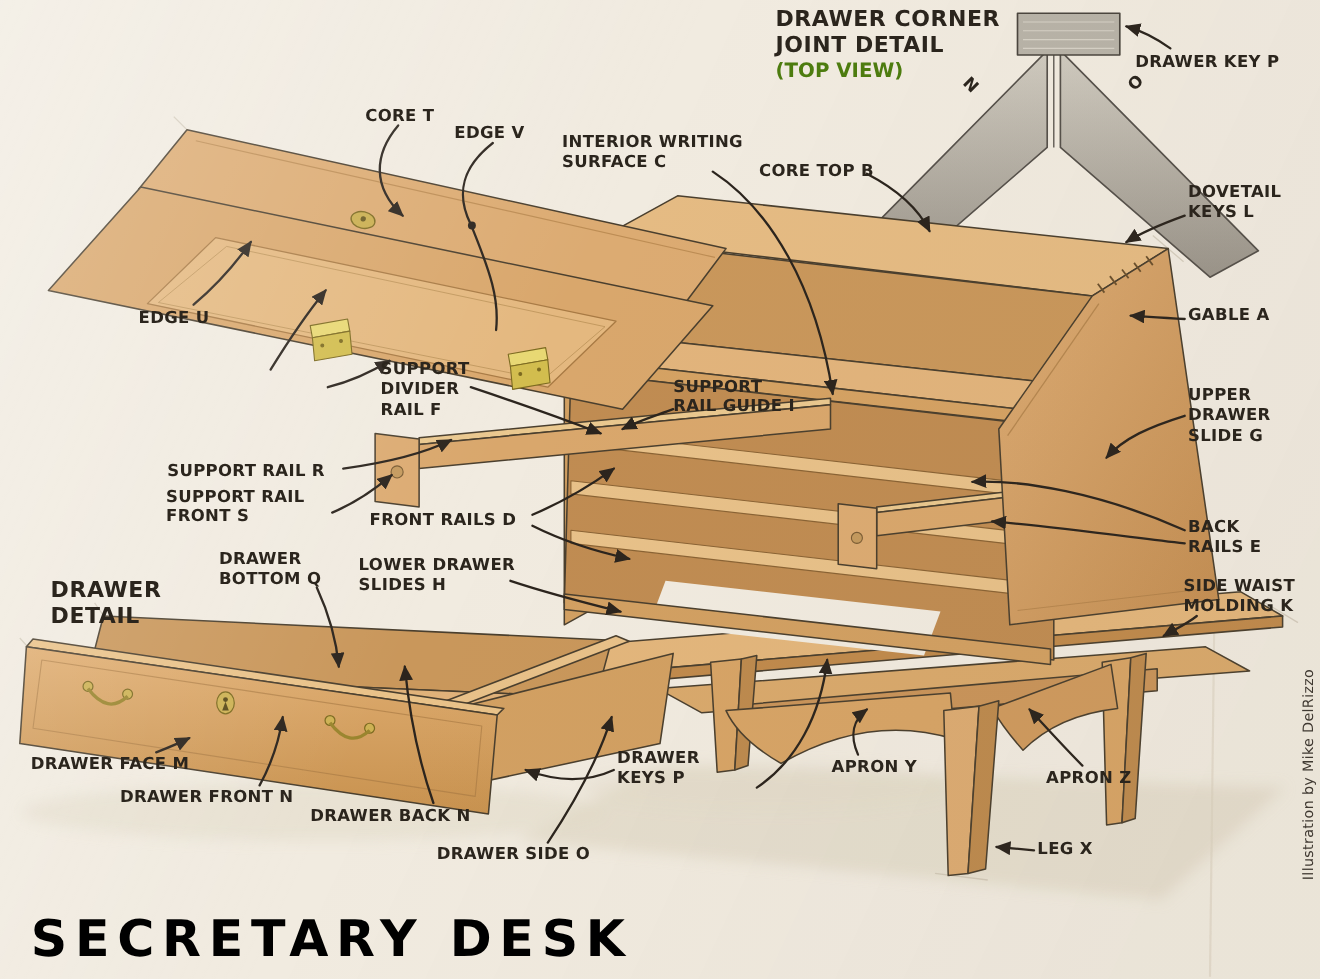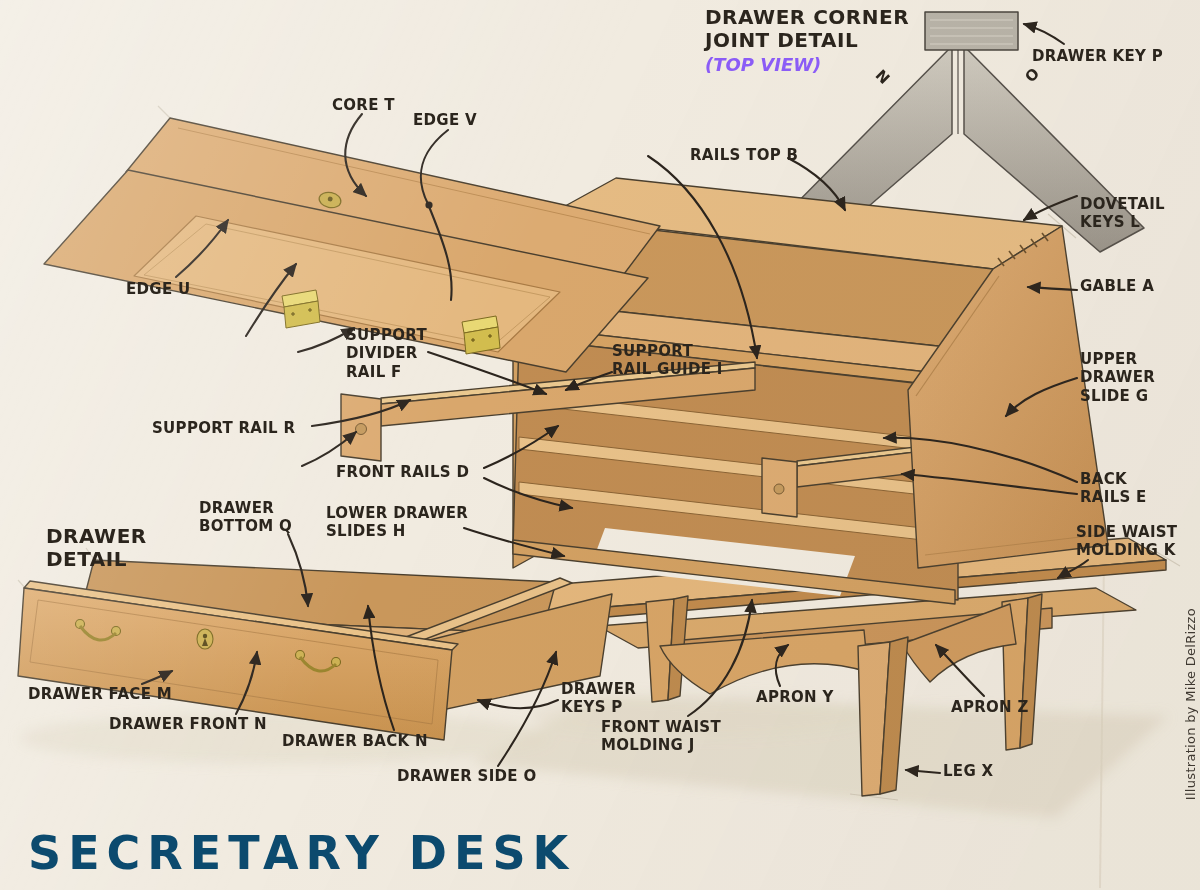--- a/index.html
+++ b/index.html
@@ -6,24 +6,24 @@
   .page{position:relative;width:1200px;height:890px;overflow:hidden;
         background:#f1ebe0;
         font-family:"DejaVu Sans","Liberation Sans",sans-serif;}
   .page::after{content:"";position:absolute;inset:0;pointer-events:none;
         background:linear-gradient(115deg,rgba(255,255,255,.25),rgba(0,0,0,0) 40%,rgba(120,100,70,.05) 90%);}
   svg.draw{position:absolute;left:0;top:0;}
   .lbl{position:absolute;color:#2b251d;font-weight:700;font-size:15px;
        line-height:1.22;letter-spacing:.3px;white-space:pre-line;z-index:5;}
   .hdg{position:absolute;color:#2b251d;font-weight:700;font-size:20px;
        line-height:1.15;letter-spacing:.5px;white-space:pre-line;z-index:5;}
-  .sub{position:absolute;color:#8b5cf6;font-weight:600;font-size:18px;z-index:5;font-style:italic;}
+  .sub{position:absolute;color:#4d7c0f;font-weight:600;font-size:18px;z-index:5;}
   .rot{transform-origin:center;}
   .title{position:absolute;left:28px;top:826px;font-size:46px;font-weight:700;
-         letter-spacing:7px;color:#0c4a6e;z-index:5;}
+         letter-spacing:7px;color:#000000;z-index:5;}
   .credit{position:absolute;right:2px;top:608px;writing-mode:vertical-rl;
           transform:rotate(180deg);font-size:13px;color:#3f3931;
           letter-spacing:.3px;z-index:5;}
 </style>
 </head>
 <body>
 
 <div class="page">
 
 <svg class="draw" width="1200" height="890" viewBox="0 0 1200 890">
@@ -237,48 +237,50 @@
 <div class="lbl" style="left:1032px;top:47px;">DRAWER KEY P</div>
 <div class="lbl rot" style="left:876px;top:68px;transform:rotate(45deg);">N</div>
 <div class="lbl rot" style="left:1026px;top:66px;transform:rotate(-45deg);">O</div>
 <div class="hdg" style="left:46px;top:525px;">DRAWER
 DETAIL</div>
 <div class="title">SECRETARY DESK</div>
 <div class="credit">Illustration by Mike DelRizzo</div>
 
 <div class="lbl" style="left:332px;top:96px;">CORE T</div>
 <div class="lbl" style="left:413px;top:111px;">EDGE V</div>
-<div class="lbl" style="left:690px;top:146px;">RAILS TOP B</div>
-<div class="lbl" style="left:1080px;top:195px;">DOVETAIL
+<div class="lbl" style="left:511px;top:120px;">INTERIOR WRITING
+SURFACE C</div>
+<div class="lbl" style="left:690px;top:146px;">CORE TOP B</div>
+<div class="lbl" style="left:1080px;top:165px;">DOVETAIL
 KEYS L</div>
 <div class="lbl" style="left:1080px;top:277px;text-align:center;">GABLE A</div>
 <div class="lbl" style="left:1080px;top:350px;">UPPER
 DRAWER
 SLIDE G</div>
 <div class="lbl" style="left:126px;top:280px;">EDGE U</div>
 <div class="lbl" style="left:346px;top:326px;">SUPPORT
 DIVIDER
 RAIL F</div>
 <div class="lbl" style="left:612px;top:342px;">SUPPORT
 RAIL GUIDE I</div>
 <div class="lbl" style="left:152px;top:419px;text-align:right;">SUPPORT RAIL R</div>
+<div class="lbl" style="left:151px;top:442px;">SUPPORT RAIL
+FRONT S</div>
 <div class="lbl" style="left:336px;top:463px;">FRONT RAILS D</div>
 <div class="lbl" style="left:199px;top:499px;">DRAWER
 BOTTOM Q</div>
 <div class="lbl" style="left:326px;top:504px;">LOWER DRAWER
 SLIDES H</div>
 <div class="lbl" style="left:1080px;top:470px;">BACK
 RAILS E</div>
 <div class="lbl" style="left:1076px;top:523px;">SIDE WAIST
 MOLDING K</div>
 <div class="lbl" style="left:28px;top:685px;">DRAWER FACE M</div>
 <div class="lbl" style="left:109px;top:715px;">DRAWER FRONT N</div>
 <div class="lbl" style="left:282px;top:732px;">DRAWER BACK N</div>
 <div class="lbl" style="left:397px;top:767px;">DRAWER SIDE O</div>
 <div class="lbl" style="left:561px;top:680px;">DRAWER
 KEYS P</div>
-<div class="lbl" style="left:601px;top:718px;">FRONT WAIST
-MOLDING J</div>
 <div class="lbl" style="left:756px;top:688px;">APRON Y</div>
 <div class="lbl" style="left:951px;top:698px;">APRON Z</div>
 <div class="lbl" style="left:943px;top:762px;text-align:right;">LEG X</div>
 
 </div>
 
 </body></html>

